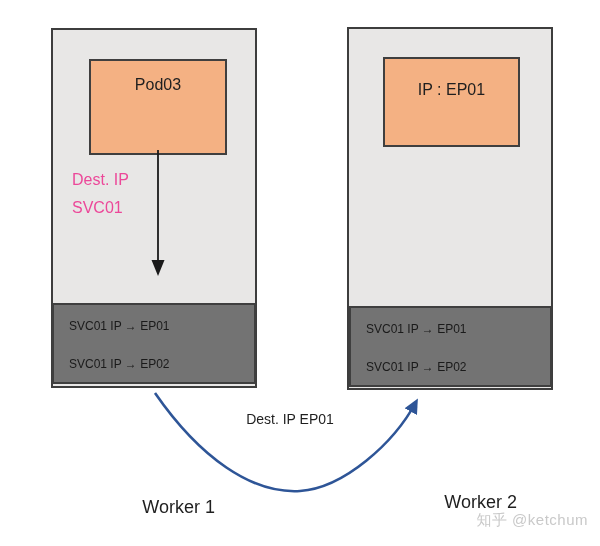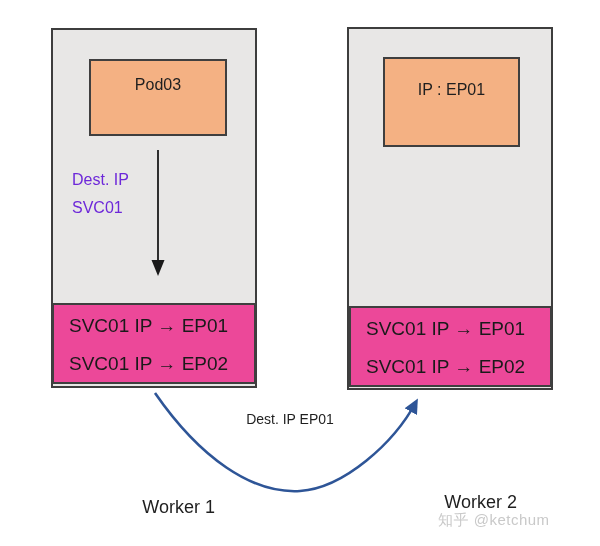--- a/index.html
+++ b/index.html
@@ -27,41 +27,41 @@
 
   .pod {
     position: absolute;
     background: #f4b183;
     border: 2px solid #3f3f3f;
     box-sizing: border-box;
     text-align: center;
     font-size: 16px;
     color: #1f1f1f;
   }
-  #pod-left  { left: 89px;  top: 59px; width: 138px; height: 77px; }
+  #pod-left  { left: 89px;  top: 59px; width: 138px; height: 96px; }
   #pod-right { left: 383px; top: 57px; width: 137px; height: 90px; }
   #pod-left .pod-title  { margin-top: 15px; }
   #pod-right .pod-title { margin-top: 13px; }
   #pod-right .pod-sub   { margin-top: 22px; }
 
   .packet-note {
     position: absolute;
     left: 72px;
     top: 166px;
     font-size: 16px;
     line-height: 28px;
-    color: #6d28d9;
+    color: #ec4899;
   }
 
   .nat-table {
     position: absolute;
-    background: #ec4899;
+    background: #737373;
     border: 2px solid #3f3f3f;
     box-sizing: border-box;
-    font-size: 19px;
+    font-size: 12px;
     color: #1a1a1a;
     padding-top: 2px;
   }
   #table-left  { left: 52px;  top: 303px; width: 204px; height: 81px; }
   #table-right { left: 349px; top: 306px; width: 203px; height: 81px; }
   .nat-row {
     height: 38px;
     display: flex;
     align-items: center;
     padding-left: 15px;
@@ -91,21 +91,21 @@
     color: #1f1f1f;
   }
   #worker-label-1 { left: 85px;  top: 497px; }
   #worker-label-2 { left: 387px; top: 492px; }
 
   #watermark {
     position: absolute;
     left: 438px;
     top: 511px;
     width: 150px;
-    text-align: left;
+    text-align: right;
     font-size: 15px;
     color: #c9c9c9;
     letter-spacing: 0.5px;
   }
 </style>
 </head>
 <body>
 
 <div id="canvas">
 

